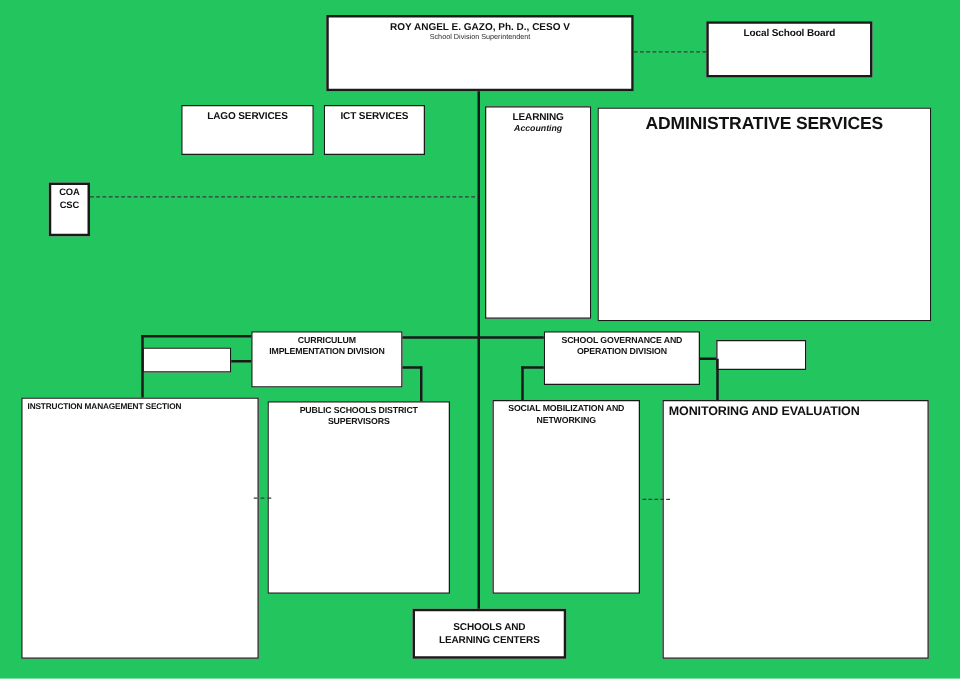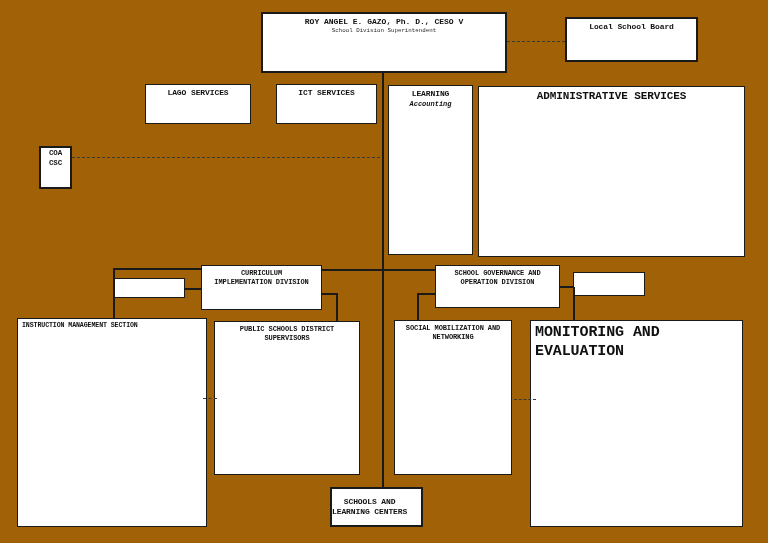--- a/index.html
+++ b/index.html
@@ -1,20 +1,20 @@
 <!DOCTYPE html>
 <html><head>
 <meta charset="utf-8">
 <style>
   html,body{margin:0;padding:0;background:#fff;}
   #canvas{
     position:relative;
     width:768px;height:543px;
-    background:#a16207;
-    font-family:Liberation Mono, monospace;
+    background:#22c55e;
+    font-family:Liberation Sans, sans-serif;
     color:#111;
     overflow:hidden;
   }
   .box{
     position:absolute;
     border:1.5px solid #1a1a1a;
     background:#fff;
     box-sizing:border-box;
     text-align:center;
   }
@@ -37,41 +37,41 @@
   #sup-box{left:261px;top:12px;width:246px;height:61px;border-width:2px;}
   #sup-box .cell{padding-top:3px;}
   #sup-box .cell+.cell{border-top:1.5px solid #1a1a1a;margin-top:2px;padding-top:4px;}
   .name{font-weight:bold;font-size:8px;}
   .role{font-size:5.8px;color:#2b2b2b;margin-top:1px;}
   
   #lsb{left:565px;top:17px;width:133px;height:45px;border-width:2px;}
   #lsb .ttl{font-size:8px;}
   #legal{left:145px;top:84px;width:106px;height:40px;}
   #legal .ttl,#ict .ttl{font-size:8px;}
-  #ict{left:276px;top:84px;width:101px;height:40px;}
+  #ict{left:259px;top:84px;width:81px;height:40px;}
   #fin{left:388px;top:85px;width:85px;height:170px;}
   #fin .ttl{font-size:8px;}
   #fin .sub{font-size:7px;font-weight:bold;font-style:italic;margin-top:1px;}
   #admin{left:478px;top:86px;width:267px;height:171px;}
-  #admin .ttl{font-size:11px;}
+  #admin .ttl{font-size:14px;}
   #coa{left:39px;top:146px;width:33px;height:43px;border-width:2px;}
   #coa .ttl{font-size:7.5px;line-height:1.3;padding-top:1px;}
   #lbox{left:114px;top:278px;width:71px;height:20px;}
   #cid{left:201px;top:265px;width:121px;height:45px;}
   #cid .ttl,#sgod .ttl{font-size:7px;}
   #sgod{left:435px;top:265px;width:125px;height:43px;}
   #rbox{left:573px;top:272px;width:72px;height:24px;}
   #ims{left:17px;top:318px;width:190px;height:209px;}
   #ims .ttl{font-size:6.6px;}
   #psds{left:214px;top:321px;width:146px;height:154px;}
   #psds .ttl,#smn .ttl{font-size:7px;}
   #smn{left:394px;top:320px;width:118px;height:155px;}
   #me{left:530px;top:320px;width:213px;height:207px;}
-  #me .ttl{font-size:15px;}
-  #slc{left:330px;top:487px;width:93px;height:40px;border-width:2px;display:flex;align-items:center;justify-content:flex-start;}
+  #me .ttl{font-size:10px;}
+  #slc{left:330px;top:487px;width:123px;height:40px;border-width:2px;display:flex;align-items:center;justify-content:center;}
   #slc .ttl{font-size:8px;}
 </style>
 </head>
 <body>
 
 <div id="canvas">
 
   <div class="box" id="sup-box">
     <div class="cell">
       <div class="name">ROY ANGEL E. GAZO, Ph. D., CESO V</div>

